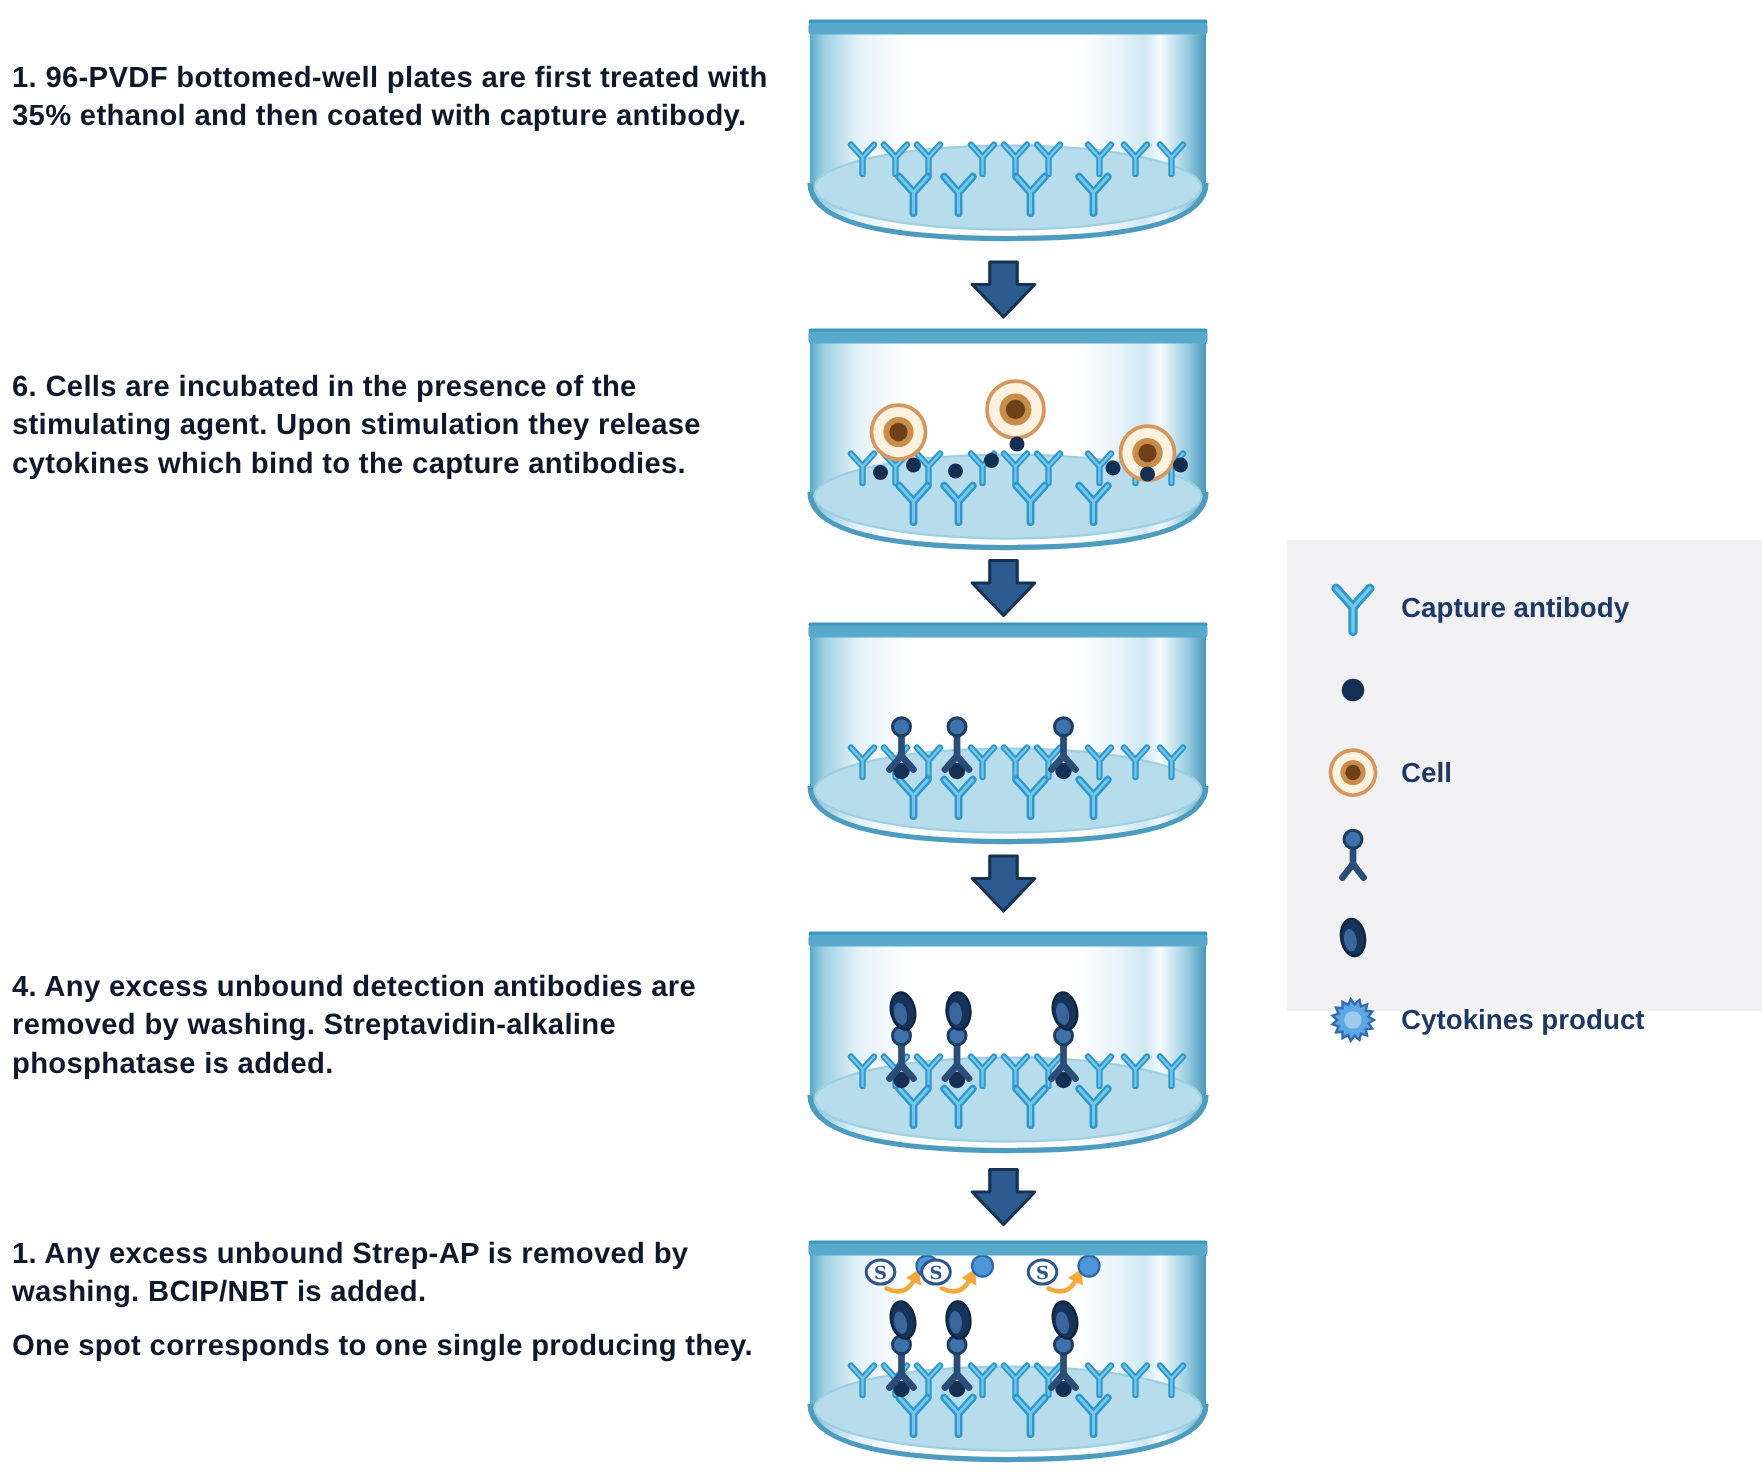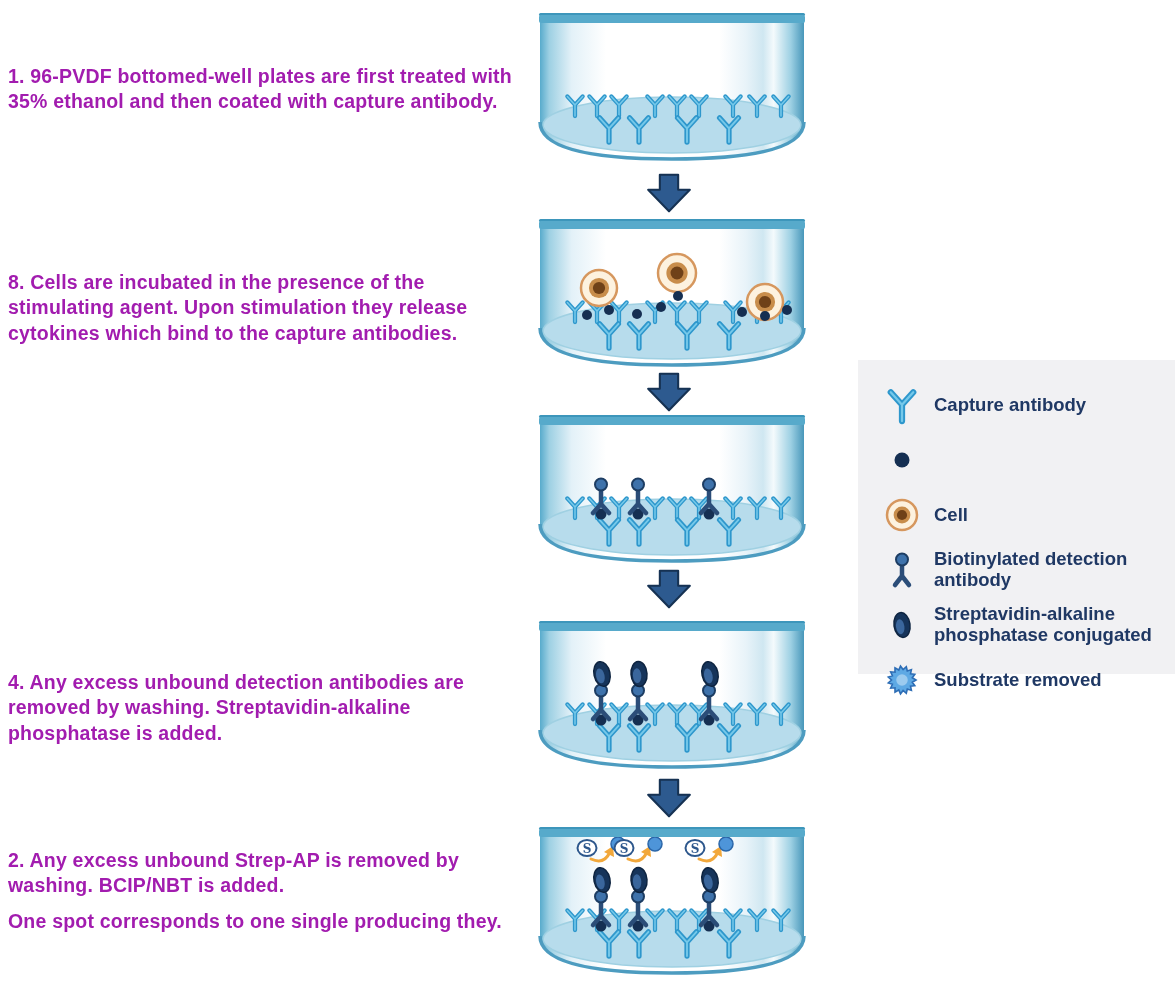--- a/index.html
+++ b/index.html
@@ -2,23 +2,22 @@
 <html><head>
 <meta charset="utf-8">
 <style>
   html,body{margin:0;padding:0;background:#ffffff;}
   .canvas{
     position:relative;width:1175px;height:984px;background:#ffffff;
     font-family:"Liberation Sans",sans-serif;overflow:hidden;
   }
   .step-text{
     position:absolute;left:8px;width:505px;
-    color:#a21caf;font-weight:bold;font-size:19.5px;line-height:1.3;
+    color:#0f172a;font-weight:bold;font-size:19.5px;line-height:1.3;
     letter-spacing:0.2px;
-    margin-top:24px;
   }
   .step-text p{margin:0 0 10px 0;}
   .s1{top:40px;}
   .s2{top:246px;}
   .s3{top:450px;}
   .s4{top:646px;}
   .s5{top:824px;}
   .well{position:absolute;left:537px;width:270px;height:152px;}
   .w1{top:12px;}
   .w2{top:218px;}
@@ -45,27 +44,27 @@
 </style>
 </head>
 <body>
 
 <div class="canvas">
 
   <div class="step-text s1">
     <p>1. 96-PVDF bottomed-well plates are first treated with 35% ethanol and then coated with capture antibody.</p>
   </div>
   <div class="step-text s2">
-    <p>8. Cells are incubated in the presence of the stimulating agent. Upon stimulation they release cytokines which bind to the capture antibodies.</p>
+    <p>6. Cells are incubated in the presence of the stimulating agent. Upon stimulation they release cytokines which bind to the capture antibodies.</p>
   </div>
   <div class="step-text s4">
     <p>4. Any excess unbound detection antibodies are removed by washing. Streptavidin-alkaline phosphatase is added.</p>
   </div>
   <div class="step-text s5">
-    <p>2. Any excess unbound Strep-AP is removed by washing. BCIP/NBT is added.</p>
+    <p>1. Any excess unbound Strep-AP is removed by washing. BCIP/NBT is added.</p>
     <p>One spot corresponds to one single producing they.</p>
   </div>
 
   <svg class="well w1" viewBox="0 0 270 152">
       <defs>
         <linearGradient id="wg0" x1="0" y1="0" x2="1" y2="0">
           <stop offset="0" stop-color="#58abcc"></stop>
           <stop offset="0.035" stop-color="#9dd0e3"></stop>
           <stop offset="0.12" stop-color="#e3f1f8"></stop>
           <stop offset="0.25" stop-color="#ffffff"></stop>
@@ -413,33 +412,31 @@
           <circle cx="28" cy="21" r="8.4" fill="#c88d4b"></circle>
           <circle cx="28" cy="21" r="5.1000000000000005" fill="#6f4118"></circle>
         </svg>
       <div class="legend-label">Cell</div>
     </div>
     <div class="legend-item">
       <svg class="legend-icon" viewBox="0 0 52 42">
           <path d="M21,36 L28,27 L35,36 M28,27 L28,15" stroke="#2b4d78" stroke-width="4.5" fill="none" stroke-linecap="round" stroke-linejoin="round"></path>
           <circle cx="28" cy="10.5" r="6" fill="#3e72ab" stroke="#1d3d63" stroke-width="2"></circle>
         </svg>
-      <div class="legend-label">Biotinylated detection antibody</div>
     </div>
     <div class="legend-item">
       <svg class="legend-icon" viewBox="0 0 52 42">
           <g transform="rotate(-8 28 21)">
             <ellipse cx="28" cy="21" rx="8" ry="12.5" fill="#16345a" stroke="#0e2440" stroke-width="1.5"></ellipse>
             <ellipse cx="26" cy="22.5" rx="4.2" ry="7.5" fill="#3a669c"></ellipse>
           </g>
         </svg>
-      <div class="legend-label">Streptavidin-alkaline phosphatase conjugated</div>
     </div>
     <div class="legend-item">
       <svg class="legend-icon" viewBox="0 0 52 42">
           <polygon points="42.0,21.0 38.3,23.2 40.8,26.7 36.5,27.2 37.4,31.4 33.3,30.1 32.3,34.3 29.1,31.4 26.5,34.9 24.8,31.0 21.0,33.1 21.0,28.8 16.7,29.2 18.4,25.3 14.3,23.9 17.5,21.0 14.3,18.1 18.4,16.7 16.7,12.8 21.0,13.2 21.0,8.9 24.8,11.0 26.5,7.1 29.1,10.6 32.3,7.7 33.3,11.9 37.4,10.6 36.5,14.8 40.8,15.3 38.3,18.8" fill="#5ea9e4" stroke="#2d6db5" stroke-width="1.6"></polygon>
           <circle cx="28" cy="21" r="5.775" fill="#9ccbef"></circle>
         </svg>
-      <div class="legend-label">Substrate removed</div>
+      <div class="legend-label">Cytokines product</div>
     </div>
   </div>
 
 </div>
 
 </body></html>

